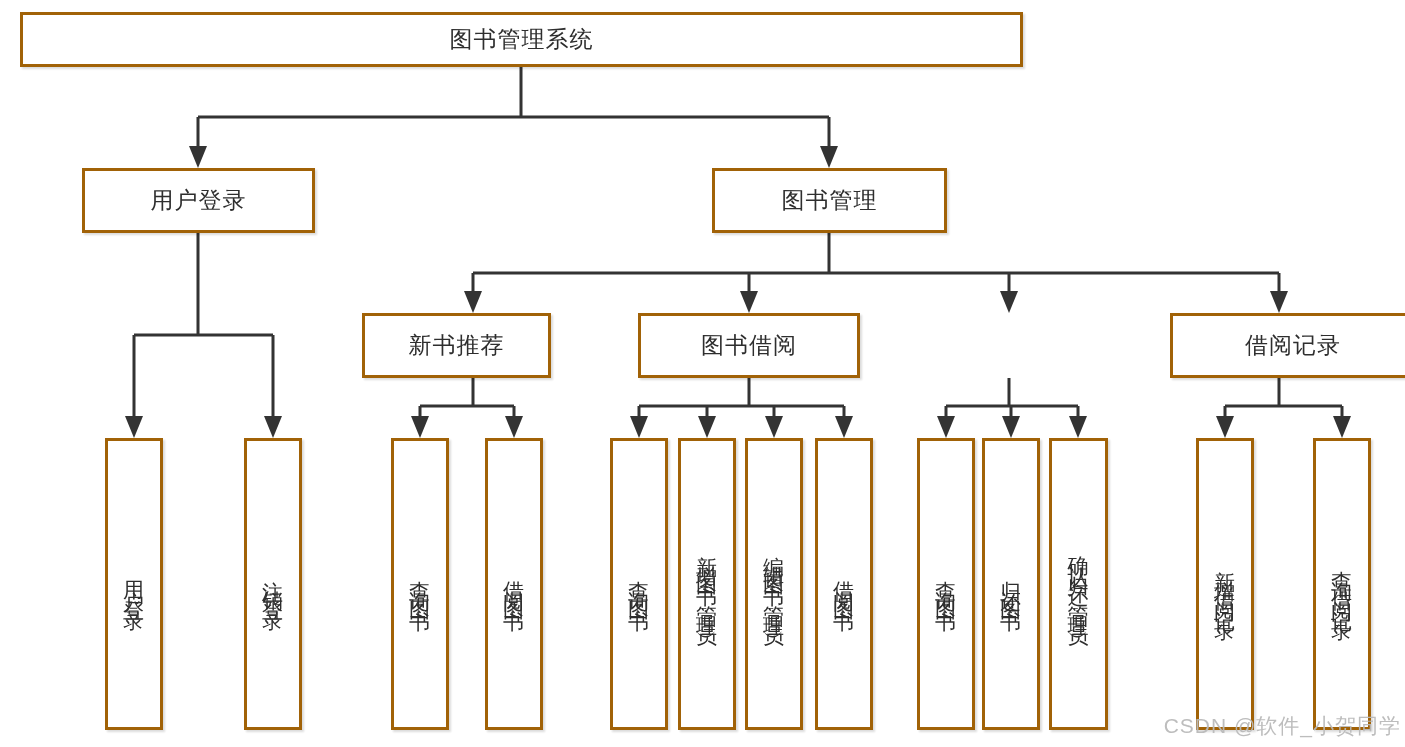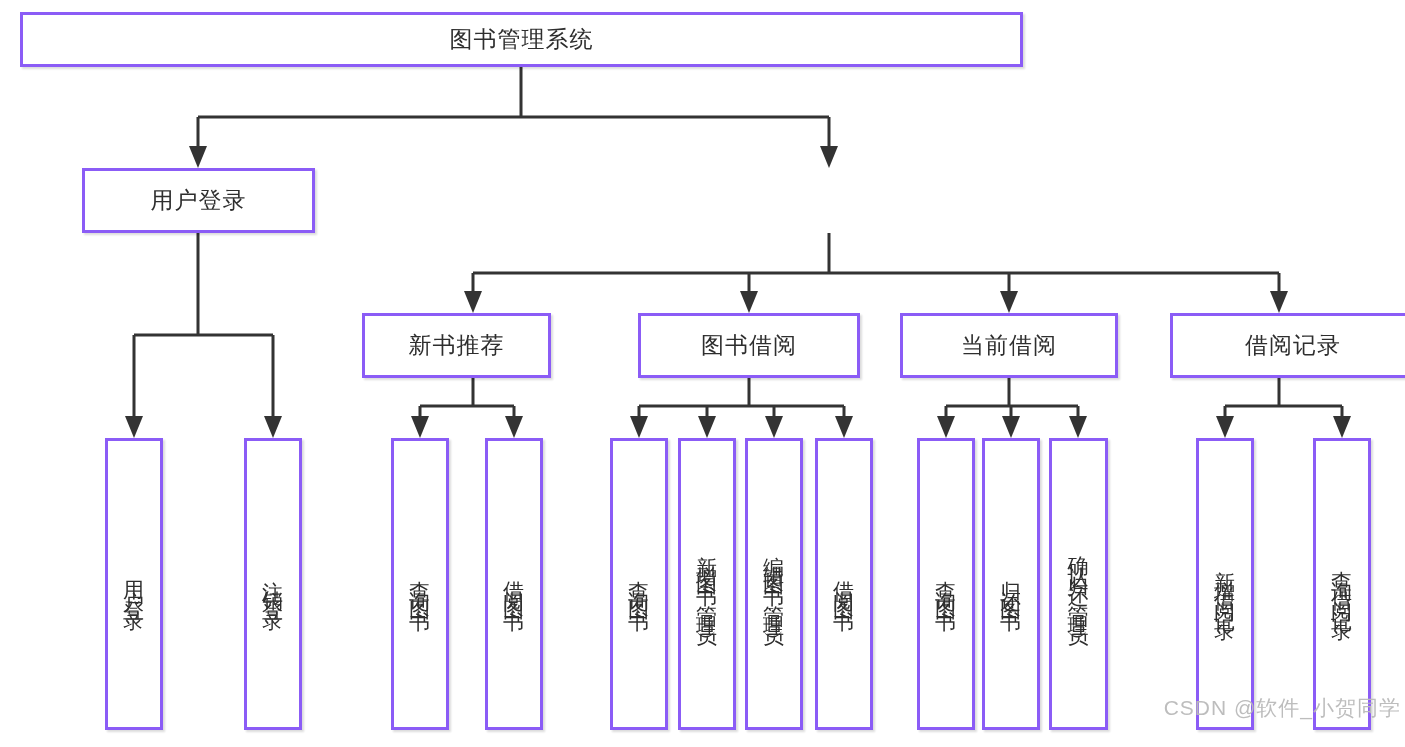--- a/index.html
+++ b/index.html
@@ -19,21 +19,21 @@
   #connectors {
     position: absolute;
     left: 0;
     top: 0;
     z-index: 0;
   }
   .node {
     position: absolute;
     box-sizing: border-box;
     background: #ffffff;
-    border: 3px solid #8b5cf6;
+    border: 3px solid #a16207;
     box-shadow: 2px 2px 2px rgba(0,0,0,0.14);
     display: flex;
     align-items: center;
     justify-content: center;
     z-index: 1;
     color: #2e2e2e;
   }
   .hbox {
     font-size: 23px;
     letter-spacing: 1px;
@@ -45,21 +45,21 @@
   .vbox .vtext {
     writing-mode: vertical-rl;
     text-orientation: mixed;
     letter-spacing: 10px;
     line-height: 1.1;
     white-space: nowrap;
   }
   #watermark {
     position: absolute;
     right: 4px;
-    bottom: 25px;
+    bottom: 7px;
     font-size: 21px;
     letter-spacing: 1px;
     color: rgba(185, 185, 185, 0.95);
     z-index: 2;
     white-space: nowrap;
     margin-left: 16px;
   }
 </style>
 </head>
 <body>
@@ -93,24 +93,24 @@
       <path d="M1002 416 L1020 416 L1011 438 Z"></path>
       <path d="M1069 416 L1087 416 L1078 438 Z"></path>
       <path d="M1216 416 L1234 416 L1225 438 Z"></path>
       <path d="M1333 416 L1351 416 L1342 438 Z"></path>
     </g>
   </svg>
 
   <div class="node hbox" style="left:20px; top:12px; width:1003px; height:55px;">图书管理系统</div>
 
   <div class="node hbox" style="left:82px; top:168px; width:233px; height:65px;">用户登录</div>
+  <div class="node hbox" style="left:712px; top:168px; width:235px; height:65px;">图书管理</div>
 
   <div class="node hbox" style="left:362px; top:313px; width:189px; height:65px;">新书推荐</div>
   <div class="node hbox" style="left:638px; top:313px; width:222px; height:65px;text-align:center;">图书借阅</div>
-  <div class="node hbox" style="left:900px; top:313px; width:218px; height:65px;">当前借阅</div>
   <div class="node hbox" style="left:1170px; top:313px; width:246px; height:65px;">借阅记录</div>
 
   <div class="node vbox" style="left:105px; top:438px; width:58px; height:292px;">
     <span class="vtext">用户登录</span>
   </div>
   <div class="node vbox" style="left:244px; top:438px; width:58px; height:292px;">
     <span class="vtext">注销登录</span>
   </div>
 
   <div class="node vbox" style="left:391px; top:438px; width:58px; height:292px;">

